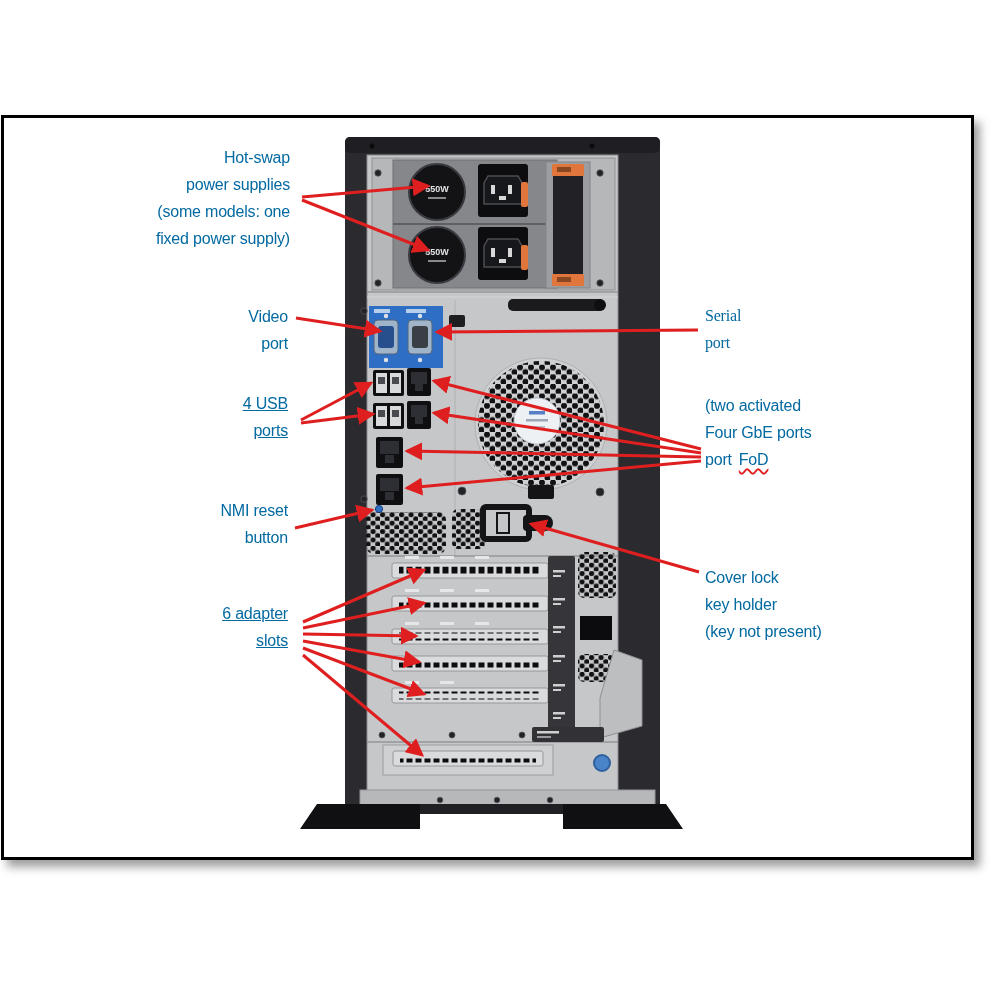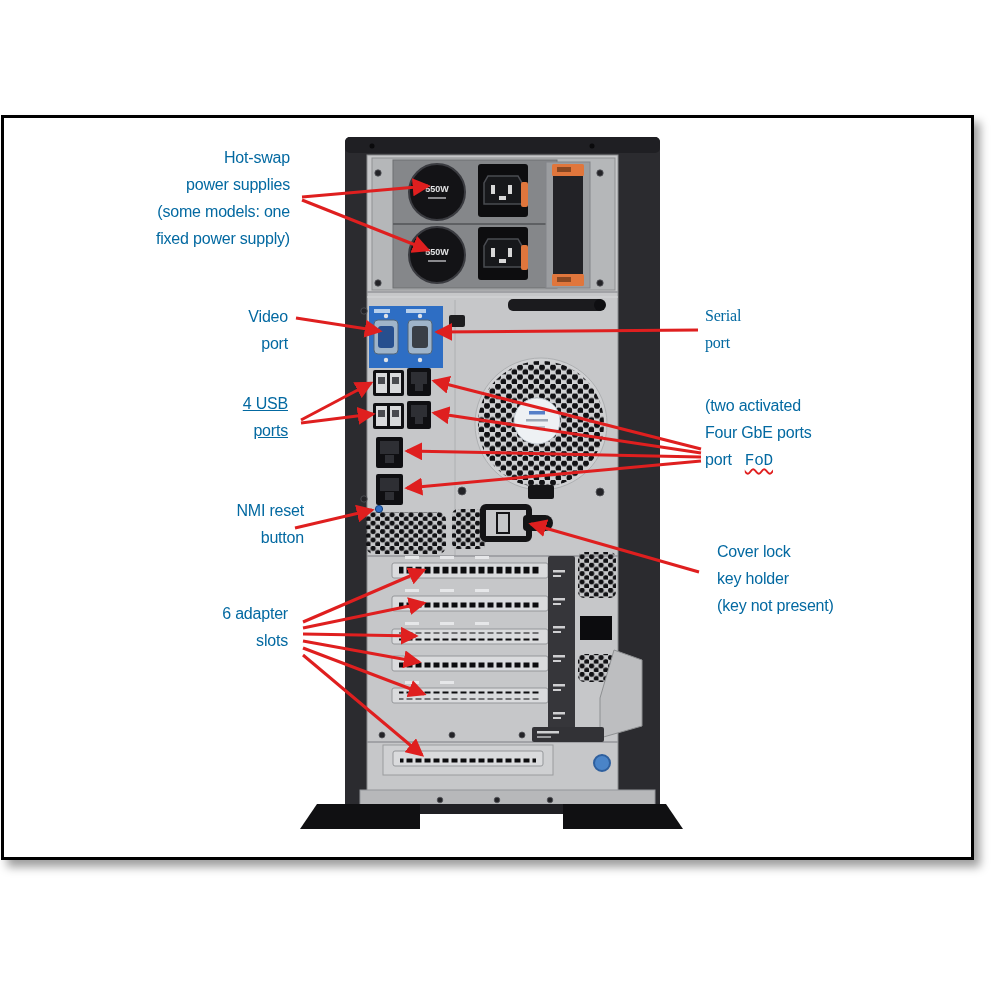--- a/index.html
+++ b/index.html
@@ -308,21 +308,21 @@
 fixed power supply)</div>
 <div class="label r" style="left:150px;top:303px;width:138px;">Video
 port</div>
 <div class="label" style="left:705px;top:302px;font-family:Liberation Serif, serif;">Serial
 port</div>
 <div class="label r" style="left:150px;top:390px;width:138px;text-decoration:underline;">4 USB
 ports</div>
 <div class="label gl" style="left:705px;top:392px;">
   <div><span>(two activated</span></div>
   <div><span>Four GbE ports</span></div>
-  <div><span>port</span><span class="misspell" style="margin-left:13px;font-family:Liberation Mono, monospace;">FoD</span></div>
+  <div><span>port</span><span class="misspell" style="margin-left:7px;">FoD</span></div>
 </div>
-<div class="label r" style="left:146px;top:497px;width:158px;text-align:right;">NMI reset
+<div class="label r" style="left:130px;top:497px;width:158px;text-align:right;">NMI reset
 button</div>
-<div class="label r" style="left:130px;top:600px;width:158px;">6 adapter
+<div class="label r" style="left:130px;top:600px;width:158px;text-decoration:underline;">6 adapter
 slots</div>
-<div class="label" style="left:705px;top:538px;margin-left:12px;">Cover lock
+<div class="label" style="left:705px;top:564px;">Cover lock
 key holder
 (key not present)</div>
 
 </body></html>

